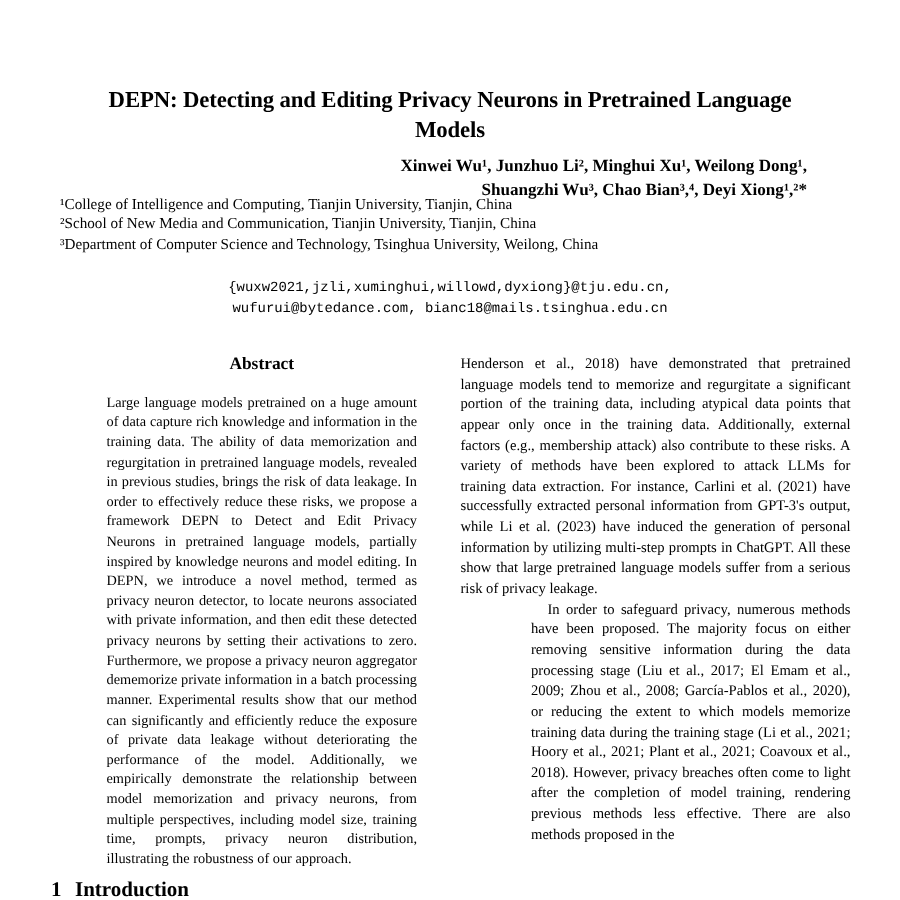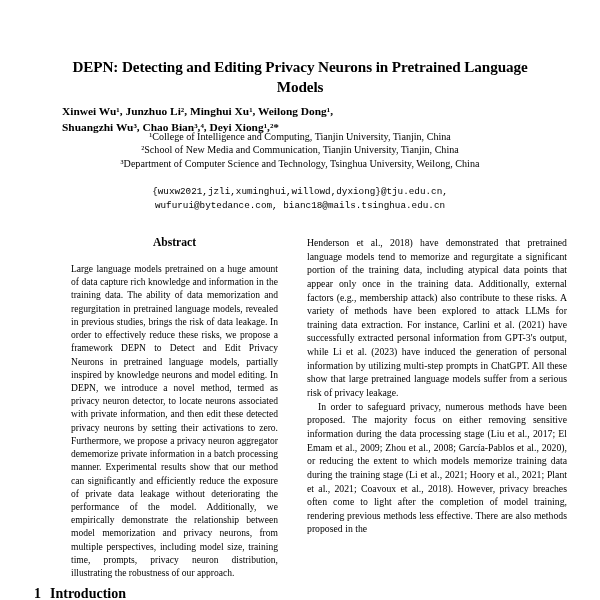--- a/index.html
+++ b/index.html
@@ -28,32 +28,31 @@
     font-weight: bold;
     line-height: 1.33;
     letter-spacing: -0.1px;
   }
 
   .authors {
     position: absolute;
     left: 62px;
     top: 103px;
     width: 476px;
-    text-align: left;
+    text-align: right;
     font-size: 11.4px;
     font-weight: bold;
     line-height: 1.42;
   }
 
   .affils {
     position: absolute;
     left: 40px;
     top: 130px;
     width: 520px;
-    text-align: center;
     font-size: 10.1px;
     line-height: 1.32;
   }
   .affil-line { white-space: nowrap; }
 
   .emails {
     position: absolute;
     left: 40px;
     top: 185px;
     width: 520px;
@@ -95,21 +94,21 @@
   }
 
   .body-par {
     margin: 0;
     font-size: 9.75px;
     line-height: 1.40;
     text-align: justify;
     text-justify: inter-word;
     hyphens: manual;
   }
-  .body-par.indent { text-indent: 11px; }
+  .body-par.indent { text-indent: 11px; margin-left: 47px; }
 
   .section-head {
     position: absolute;
     left: 34px;
     top: 586px;
     width: 249px;
     font-size: 14px;
     font-weight: bold;
   }
   .section-head .num { margin-right: 9px; }

